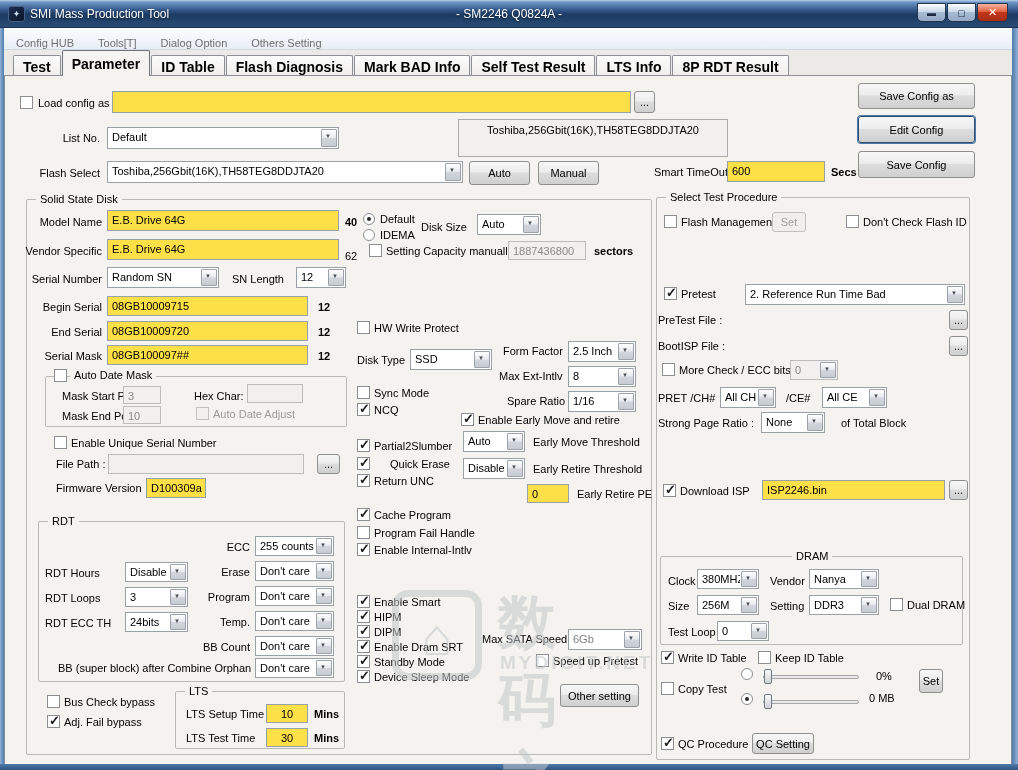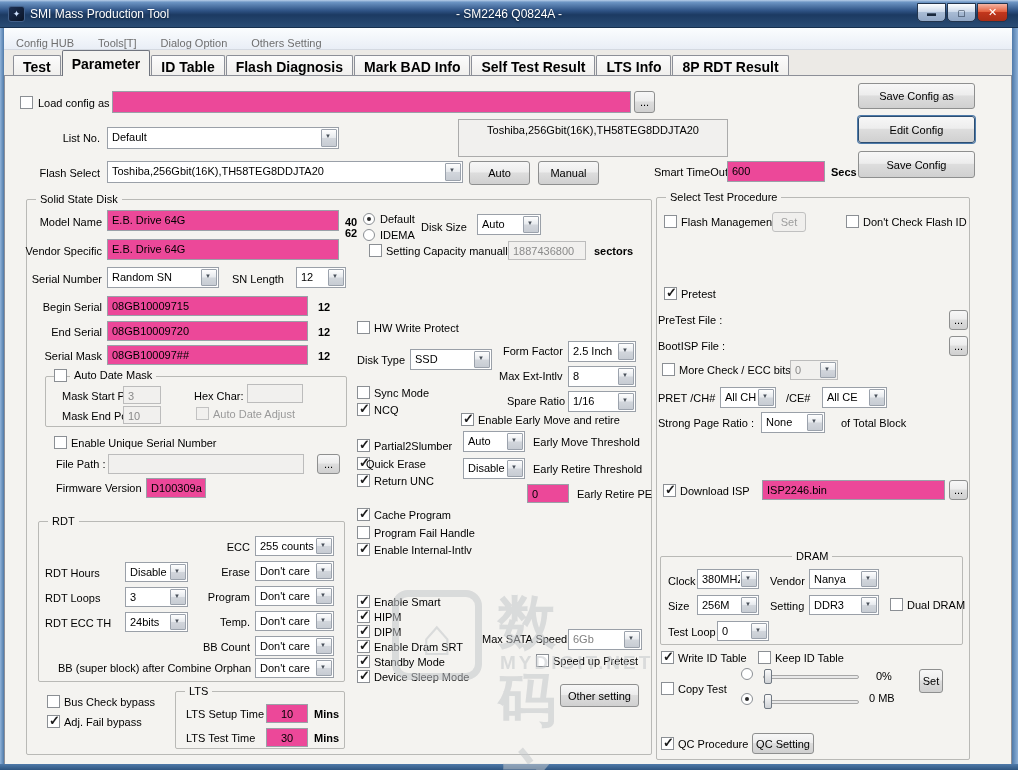--- a/index.html
+++ b/index.html
@@ -28,21 +28,21 @@
   .tab.active{height:26px;padding-top:5px;background:#f4f3f0;position:relative;z-index:3;border-color:#70747e}
   .panel{position:absolute;left:4px;top:75px;width:1008px;height:689px;background:#f4f3f0;border:1px solid #8c8f98;border-bottom:none}
   
   .frame-l{position:absolute;left:0;top:28px;width:4px;height:742px;background:linear-gradient(90deg,#8fb2d9,#4f7aa9)}
   .frame-r{position:absolute;left:1012px;top:28px;width:6px;height:742px;background:linear-gradient(90deg,#4f7aa9,#8fb2d9)}
   .frame-b{position:absolute;left:0;top:764px;width:1018px;height:6px;background:linear-gradient(#4f7aa9,#2e5580)}
   
   .lbl{position:absolute;white-space:nowrap;line-height:13px}
   .rl{position:absolute;text-align:right;white-space:nowrap;line-height:13px}
   .graylbl{color:#9a9a9a}
-  .field{position:absolute;background:#ec4899;border:1px solid #9aa0a8;padding:3px 4px 0;white-space:nowrap;overflow:hidden}
+  .field{position:absolute;background:#fde047;border:1px solid #9aa0a8;padding:3px 4px 0;white-space:nowrap;overflow:hidden}
   .field.dis{background:#f1f0ee;color:#8a8a8a;border-color:#bcbcbc}
   .field.ctr{text-align:center}
   .combo{position:absolute;background:#fff;border:1px solid #9aa0a8;white-space:nowrap;overflow:hidden}
   .combo .cv{position:absolute;left:4px;top:3px;right:18px;overflow:hidden}
   .combo.dis{background:#f1f0ee;border-color:#bcbcbc}
   .combo.dis .cv{color:#8a8a8a}
   .cv.gv{color:#7f7f7f}
   .dd{position:absolute;top:1px;right:1px;bottom:1px;width:16px;
     background:linear-gradient(#fefefe,#e7eaee 48%,#d2d6dc 52%,#c7ccd3);border:1px solid #9ba2ac;border-radius:1px}
   .dd::after{content:"▼";position:absolute;left:3px;top:3px;font-size:6px;color:#49505a}
@@ -144,21 +144,21 @@
   <span class="rad" style="left:363px;top:229px"></span>
   <span class="lbl" style="left:380px;top:229px">IDEMA</span>
   <span class="lbl" style="left:421px;top:221px">Disk Size</span>
   <div class="combo" style="left:477px;top:214px;width:64px;height:21px">
     <span class="cv">Auto</span>
       <span class="dd"></span>
   </div>
 
   <span class="rl" style="left:0;top:245px;width:102px">Vendor Specific</span>
   <div class="field" style="left:107px;top:239px;width:232px;height:21px">E.B. Drive 64G</div>
-  <span class="lbl" style="left:345px;top:227px;font-weight:bold">62</span>
+  <span class="lbl" style="left:345px;top:250px;font-weight:normal">62</span>
   <span class="chk" style="left:369px;top:244px"></span>
   <span class="lbl" style="left:386px;top:245px">Setting Capacity manually</span>
   <div class="field dis" style="left:508px;top:241px;width:78px;height:19px">1887436800</div>
   <span class="lbl" style="left:594px;top:245px;font-weight:bold">sectors</span>
 
   <span class="rl" style="left:0;top:273px;width:102px">Serial Number</span>
   <div class="combo" style="left:107px;top:267px;width:112px;height:21px">
     <span class="cv">Random SN</span>
       <span class="dd"></span>
   </div>
@@ -288,21 +288,21 @@
   <span class="chk on" style="left:461px;top:413px"></span>
   <span class="lbl" style="left:478px;top:414px">Enable Early Move and retire</span>
   <span class="chk on" style="left:357px;top:439px"></span>
   <span class="lbl" style="left:374px;top:440px">Partial2Slumber</span>
   <div class="combo" style="left:463px;top:431px;width:62px;height:21px">
     <span class="cv">Auto</span>
       <span class="dd"></span>
   </div>
   <span class="lbl" style="left:533px;top:436px">Early Move Threshold</span>
   <span class="chk on" style="left:357px;top:457px"></span>
-  <span class="lbl" style="left:366px;top:458px">Quick Erase</span>
+  <span class="lbl" style="left:390px;top:458px">Quick Erase</span>
   <div class="combo" style="left:463px;top:458px;width:62px;height:21px">
     <span class="cv">Disable</span>
       <span class="dd"></span>
   </div>
   <span class="lbl" style="left:533px;top:463px">Early Retire Threshold</span>
   <span class="chk on" style="left:357px;top:474px"></span>
   <span class="lbl" style="left:374px;top:475px">Return UNC</span>
   <div class="field" style="left:527px;top:484px;width:42px;height:19px">0</div>
   <span class="lbl" style="left:577px;top:488px">Early Retire PE</span>
   <span class="chk on" style="left:357px;top:508px"></span>
@@ -336,20 +336,24 @@
   <span class="leg" style="left:666px;top:191px">Select Test Procedure</span>
 
   <span class="chk" style="left:664px;top:215px"></span>
   <span class="lbl" style="left:681px;top:216px">Flash Management</span>
   <div class="btn dis" style="left:772px;top:212px;width:34px;height:20px">Set</div>
   <span class="chk" style="left:846px;top:215px"></span>
   <span class="lbl" style="left:863px;top:216px">Don't Check Flash ID</span>
 
   <span class="chk on" style="left:664px;top:287px"></span>
   <span class="lbl" style="left:681px;top:288px">Pretest</span>
+  <div class="combo" style="left:745px;top:284px;width:220px;height:21px">
+    <span class="cv">2. Reference Run Time Bad</span>
+      <span class="dd"></span>
+  </div>
   <span class="lbl" style="left:658px;top:314px">PreTest File :</span>
   <div class="btn" style="left:949px;top:310px;width:19px;height:20px">...</div>
   <span class="lbl" style="left:658px;top:340px">BootISP File :</span>
   <div class="btn" style="left:949px;top:336px;width:19px;height:20px">...</div>
   <span class="chk" style="left:662px;top:363px"></span>
   <span class="lbl" style="left:679px;top:364px">More Check / ECC bits</span>
   <div class="combo dis" style="left:790px;top:360px;width:48px;height:20px">
     <span class="cv">0</span>
       <span class="dd"></span>
   </div>

